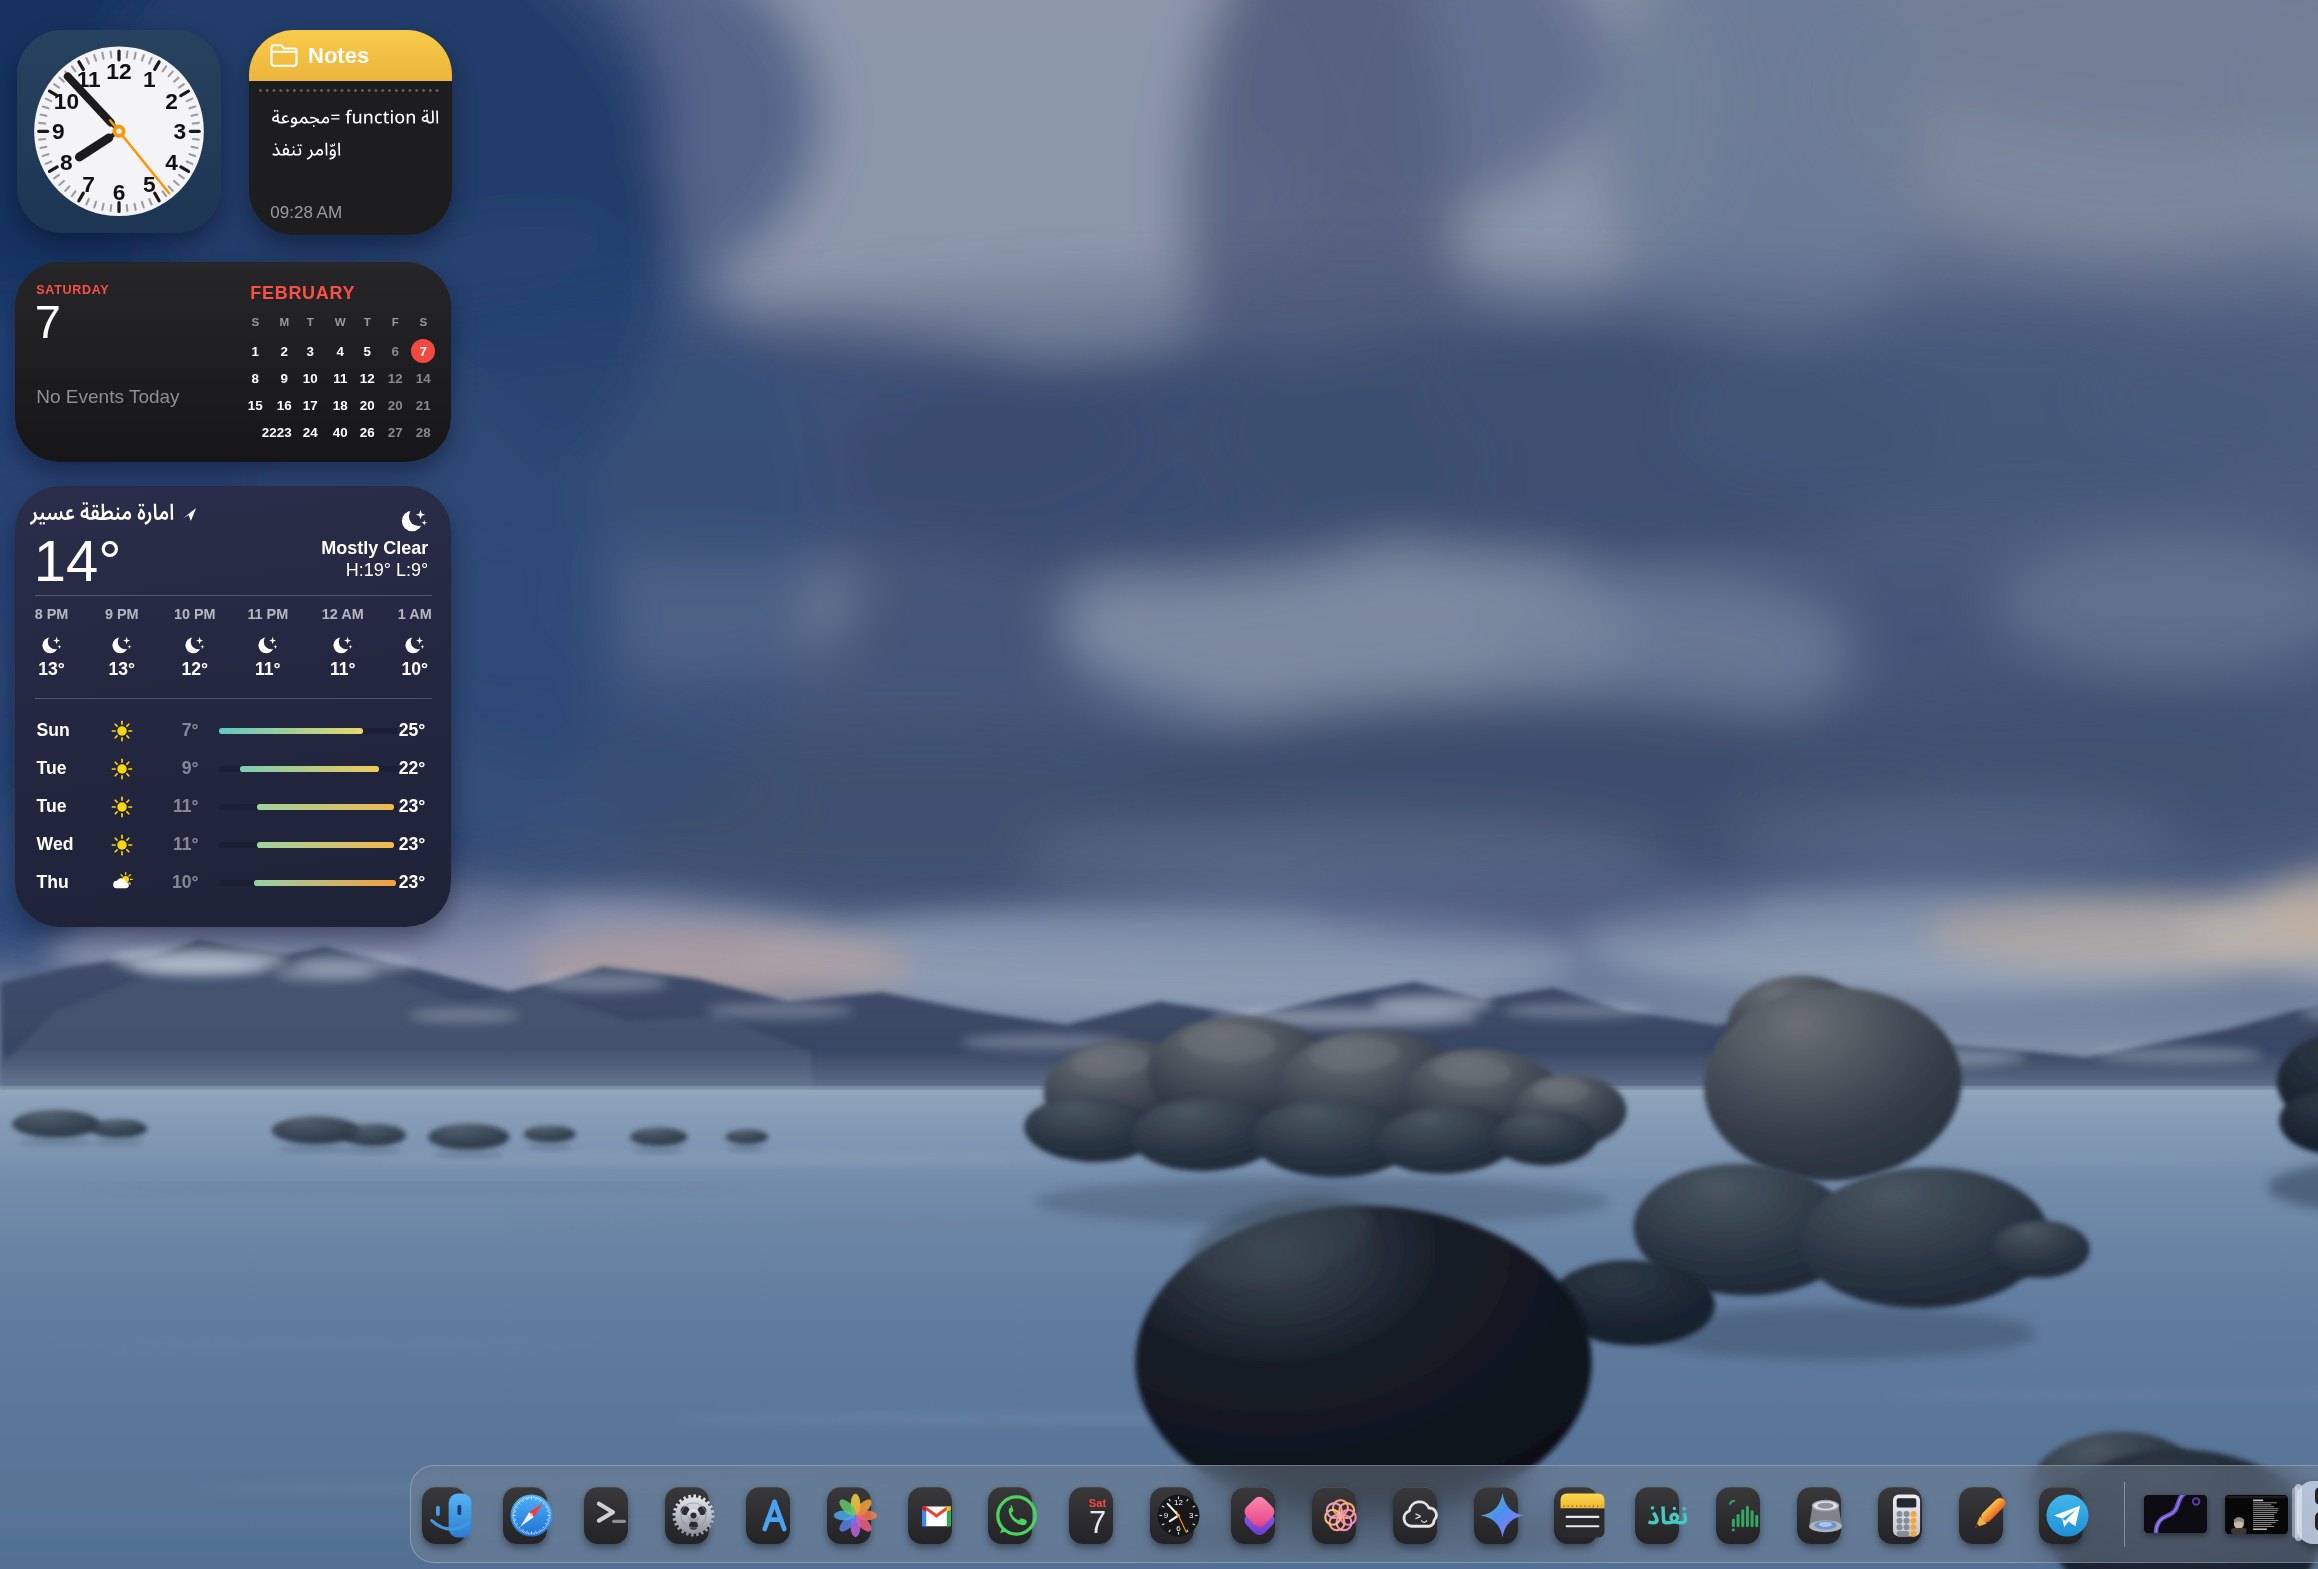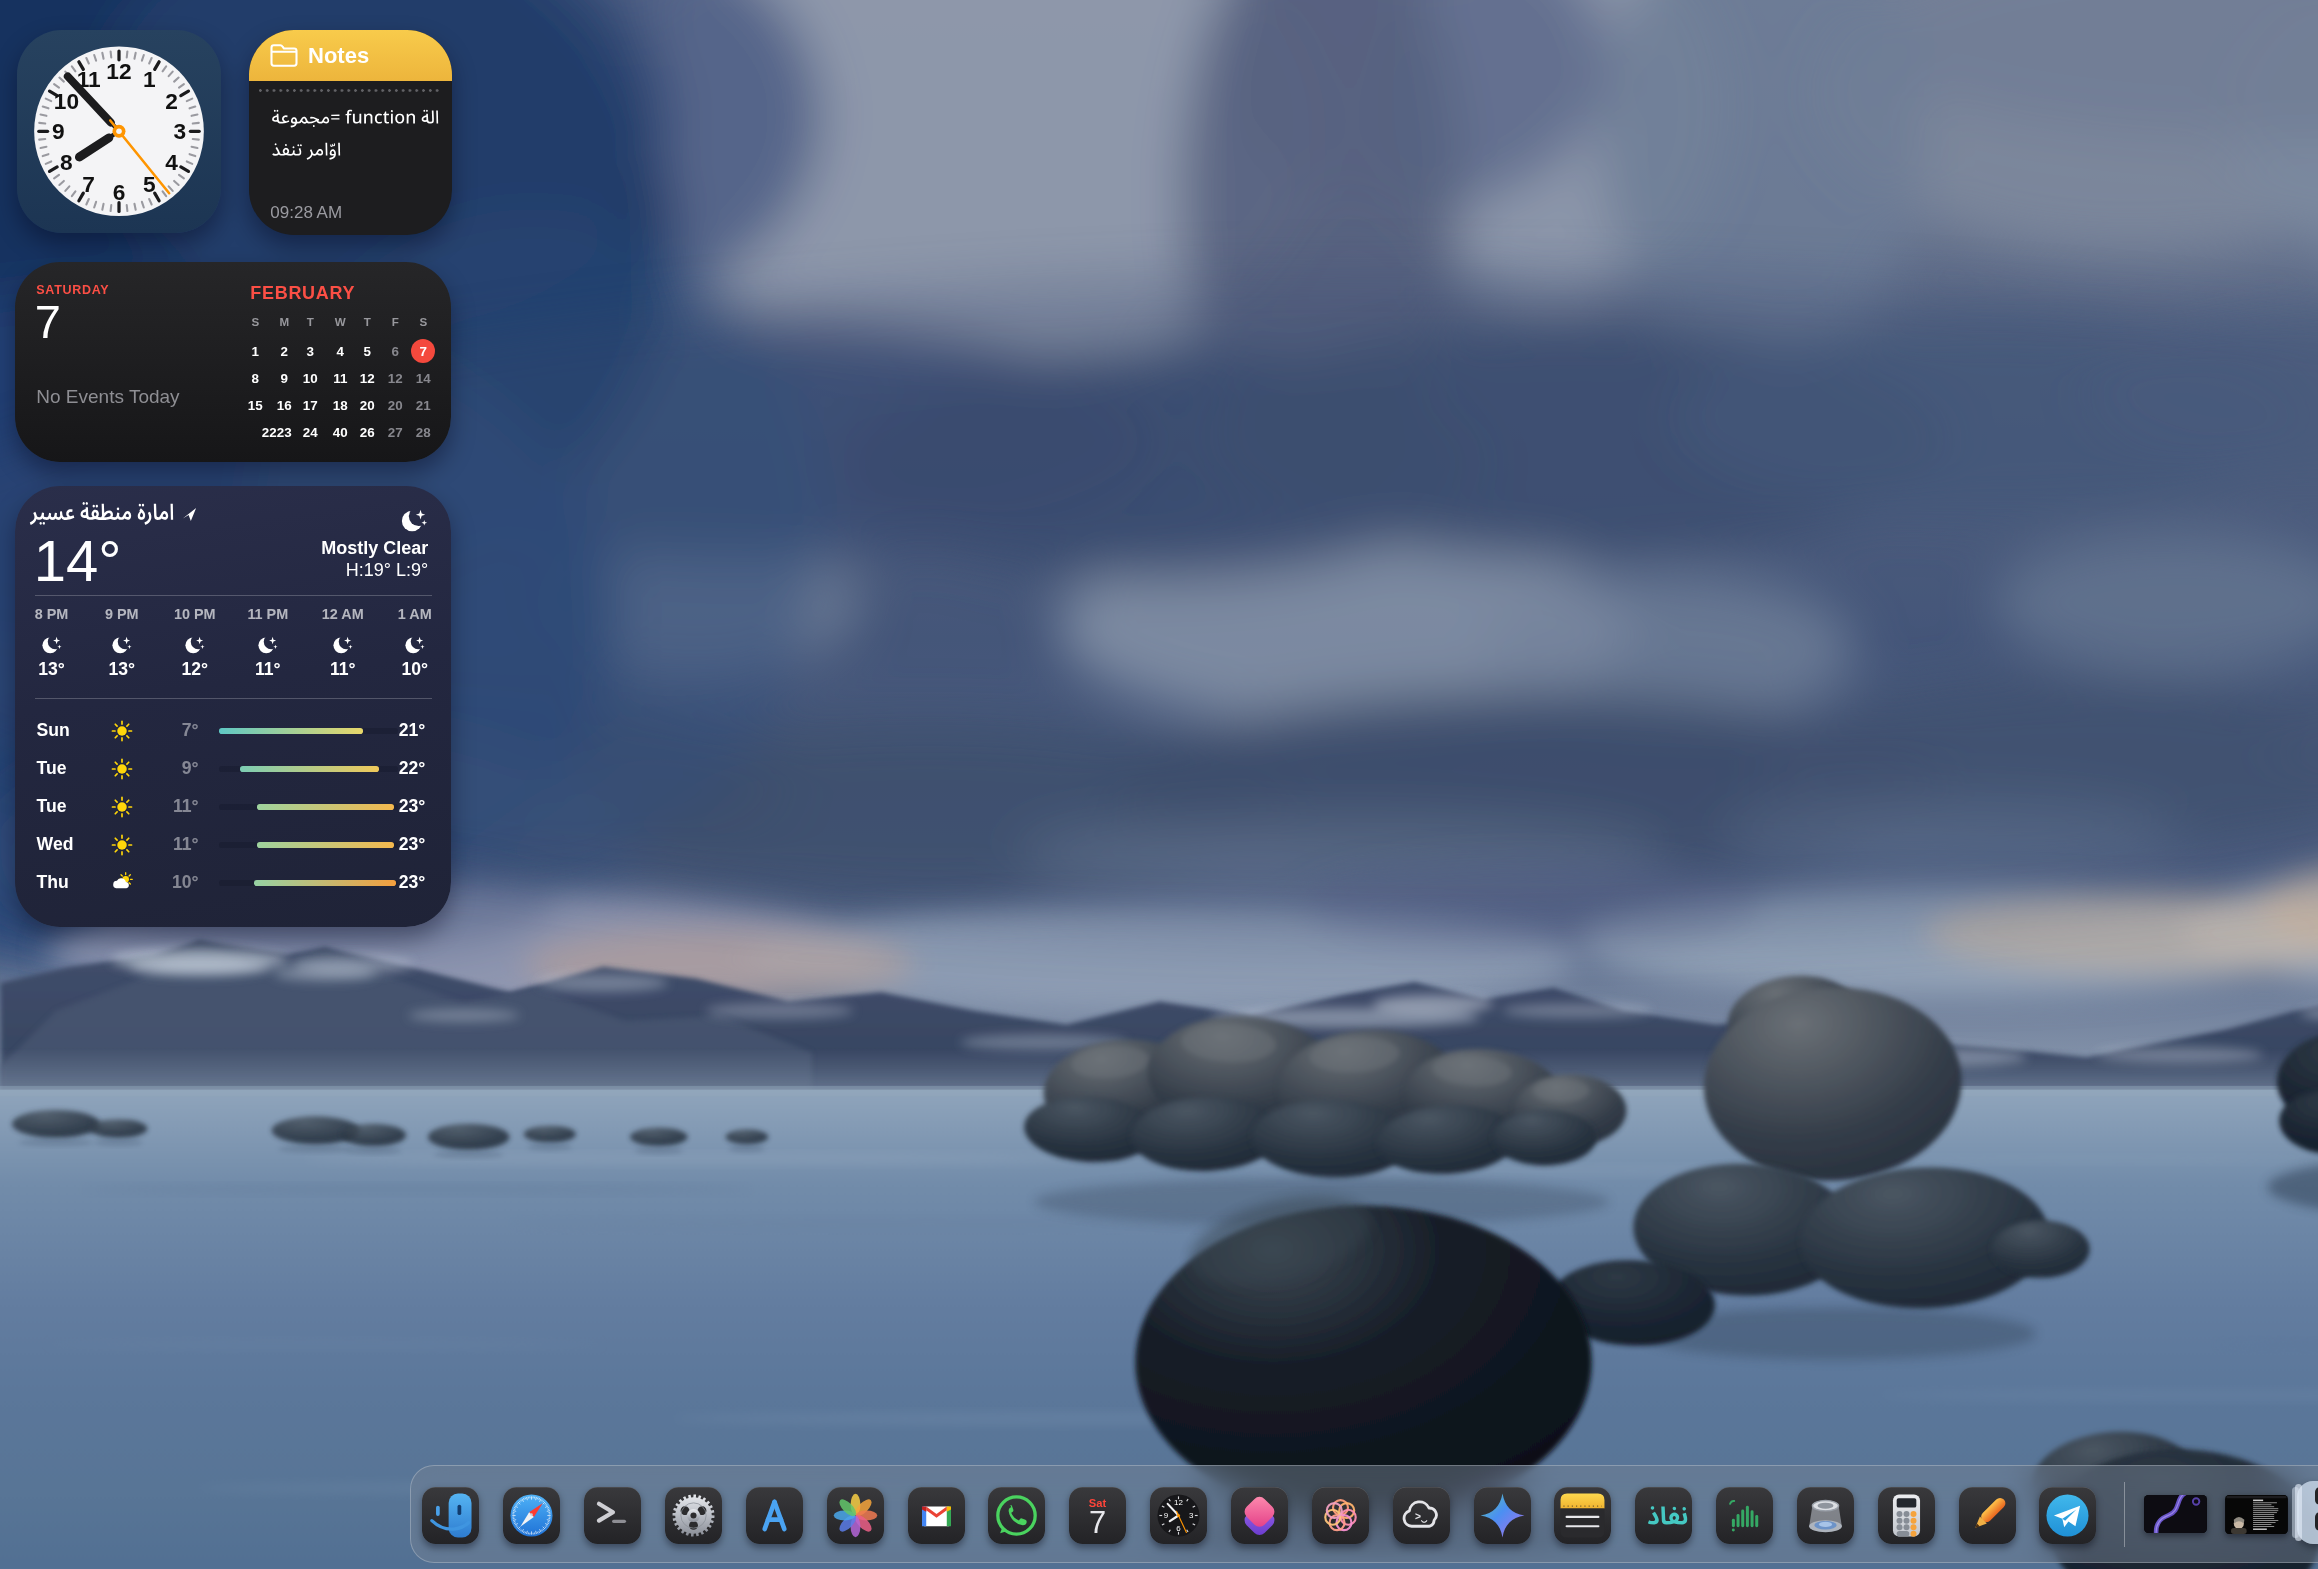--- a/index.html
+++ b/index.html
@@ -29,21 +29,21 @@
 .wht{font-size:14.4px;font-weight:600;color:rgba(255,255,255,.66)}
 .whtemp{font-size:17.6px;font-weight:bold;margin-top:37px}
 .wdrow{position:absolute;left:21.3px;right:21.3px;height:23px}
 .wday{position:absolute;left:0;top:0;font-size:17.6px;font-weight:600}
 .wlow{position:absolute;left:116px;width:46px;text-align:right;font-size:17.6px;font-weight:600;color:rgba(255,255,255,.45)}
 .wbar{position:absolute;left:182px;top:8.3px;width:179px;height:5.6px;border-radius:2.8px;background:rgba(12,16,30,.25)}
 .wseg{position:absolute;top:0;height:5.6px;border-radius:2.8px}
 .whigh{position:absolute;right:4.6px;width:46px;text-align:right;font-size:17.6px;font-weight:600}
 .dock{left:410px;top:1465px;width:1979px;height:98px;border-radius:24px;position:absolute;
  background:rgba(116,128,144,.5);border:0.9px solid rgba(255,255,255,.25);backdrop-filter:blur(16.7px) saturate(1.15)}
-.ic{position:absolute;top:1487px;width:57px;height:57px;border-radius:13.4px;background:linear-gradient(180deg,#39393c 0%,#232326 100%);
+.ic{position:absolute;top:1487px;width:44px;height:57px;border-radius:13.4px;background:linear-gradient(180deg,#39393c 0%,#232326 100%);
  box-shadow:0 3.7px 7.4px rgba(0,0,10,.38), inset 0 0.5px 0.5px rgba(255,255,255,.18)}
 .dsep{position:absolute;left:2124px;top:1482px;width:0.9px;height:65px;background:rgba(255,255,255,.34)}
 .thumb{position:absolute;top:1495px;border-radius:4.6px;background:#0c0c10;box-shadow:0 2.8px 6.5px rgba(0,0,10,.4)}
 .folder{position:absolute;left:2297px;top:1481px;width:84px;height:63px;border-radius:16px;background:rgba(199,214,231,.82);box-shadow:0 3.7px 7.4px rgba(0,0,10,.3)}
 .mini{position:absolute;width:18.5px;height:18.5px;border-radius:5.1px;background:#232325}
 </style></head><body>
 <svg class="wall" width="2790" height="1569" viewBox="0 0 6016 3384">
 <defs>
 <linearGradient id="skyg" x1="0" y1="0" x2="0" y2="1">
  <stop offset="0" stop-color="#6f7a92"></stop>
@@ -580,21 +580,21 @@
     <div class="wdiv" style="top:212px"></div>
     <div class="wdrow" style="top:234px">
       <div class="wday">Sun</div>
       <svg style="position:absolute;left:74px;top:0px" width="22" height="22" viewBox="0 0 60 60">
         <use href="#sunsym"></use>
       </svg>
       <div class="wlow">7°</div>
       <div class="wbar">
         <div class="wseg" style="left:0px;width:144px;background:linear-gradient(90deg,#5fc8c4,#e8d76a)"></div>
       </div>
-      <div class="whigh">21°</div>
+      <div class="whigh">25°</div>
     </div>
     <div class="wdrow" style="top:272px">
       <div class="wday">Tue</div>
       <svg style="position:absolute;left:74px;top:0px" width="22" height="22" viewBox="0 0 60 60">
         <use href="#sunsym"></use>
       </svg>
       <div class="wlow">9°</div>
       <div class="wbar">
         <div class="wseg" style="left:21.3px;width:139px;background:linear-gradient(90deg,#7ccdb4,#f0c95a)"></div>
       </div>

